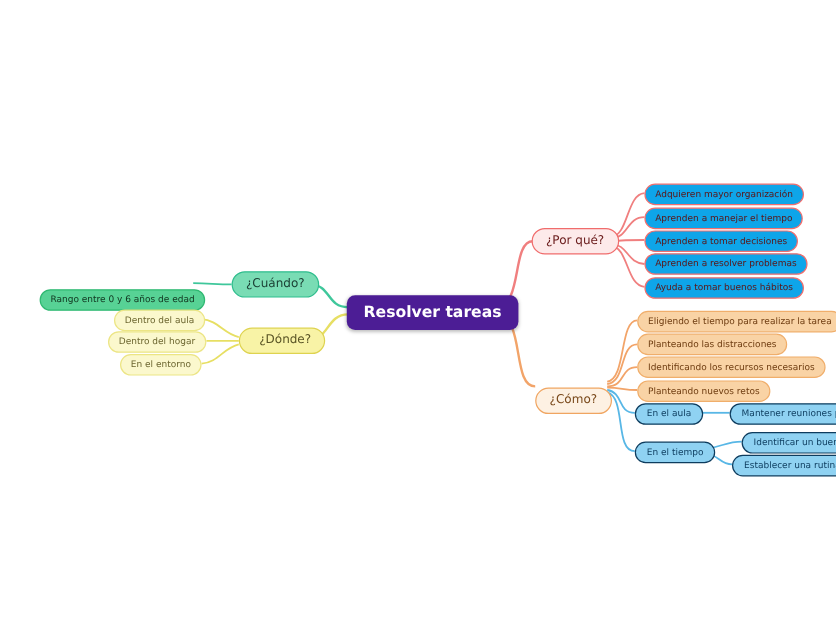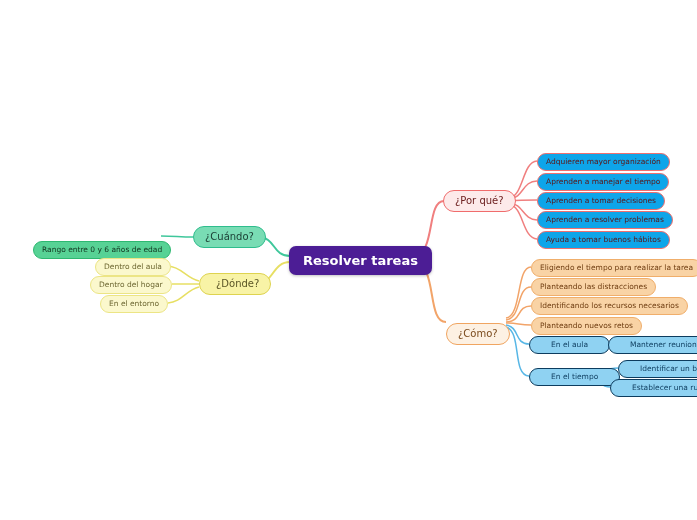--- a/index.html
+++ b/index.html
@@ -20,21 +20,21 @@
   .q{font-size:10px;padding:5px 11px;border-radius:12px;border:1.5px solid;}
   .leaf{font-size:7.5px;padding:4px 8px;border-radius:9px;border:1px solid;}
   .cuando-q{background:#79dcb4;border-color:#2fbd8d;color:#1c4236;}
   .cuando-leaf{background:#57d295;border-color:#2eb871;color:#11341f;margin-top:14px;}
   .donde-q{background:#f8f3a6;border-color:#ded34f;color:#5a5526;padding-left:16px;}
   .donde-leaf{background:#fbf8cd;border-color:#ece585;color:#6c6630;}
   .porque-q{background:#fdeaea;border-color:#f06c6c;color:#6d2020;}
   .porque-leaf{background:#0ea5e9;border-color:#ef6f6f;color:#5c1414;}
   .como-q{background:#fdf1e3;border-color:#f0a561;color:#7a4a1c;}
   .como-leaf{background:#f9d3a5;border-color:#f0ae6b;color:#6e3c10;}
-  .blue-leaf{background:#8fd2f2;border-color:#3f9fd6;color:#0d3c5e;font-size:7.5px;padding:4px 21px;border:1px solid;border-radius:9px;}
+  .blue-leaf{background:#8fd2f2;border-color:#3f9fd6;color:#0d3c5e;font-size:7.5px;padding:4px 9px;border:1px solid;border-radius:9px;}
   .clip{min-width:150px;justify-content:flex-start;}
 </style>
 </head>
 <body>
 
 <div class="canvas">
 
   <svg class="edges" viewBox="0 0 697 520">
 
     <path d="M290,256 C272,256 276,237 258,237" stroke="#3fc79b" stroke-width="2" fill="none"></path>

